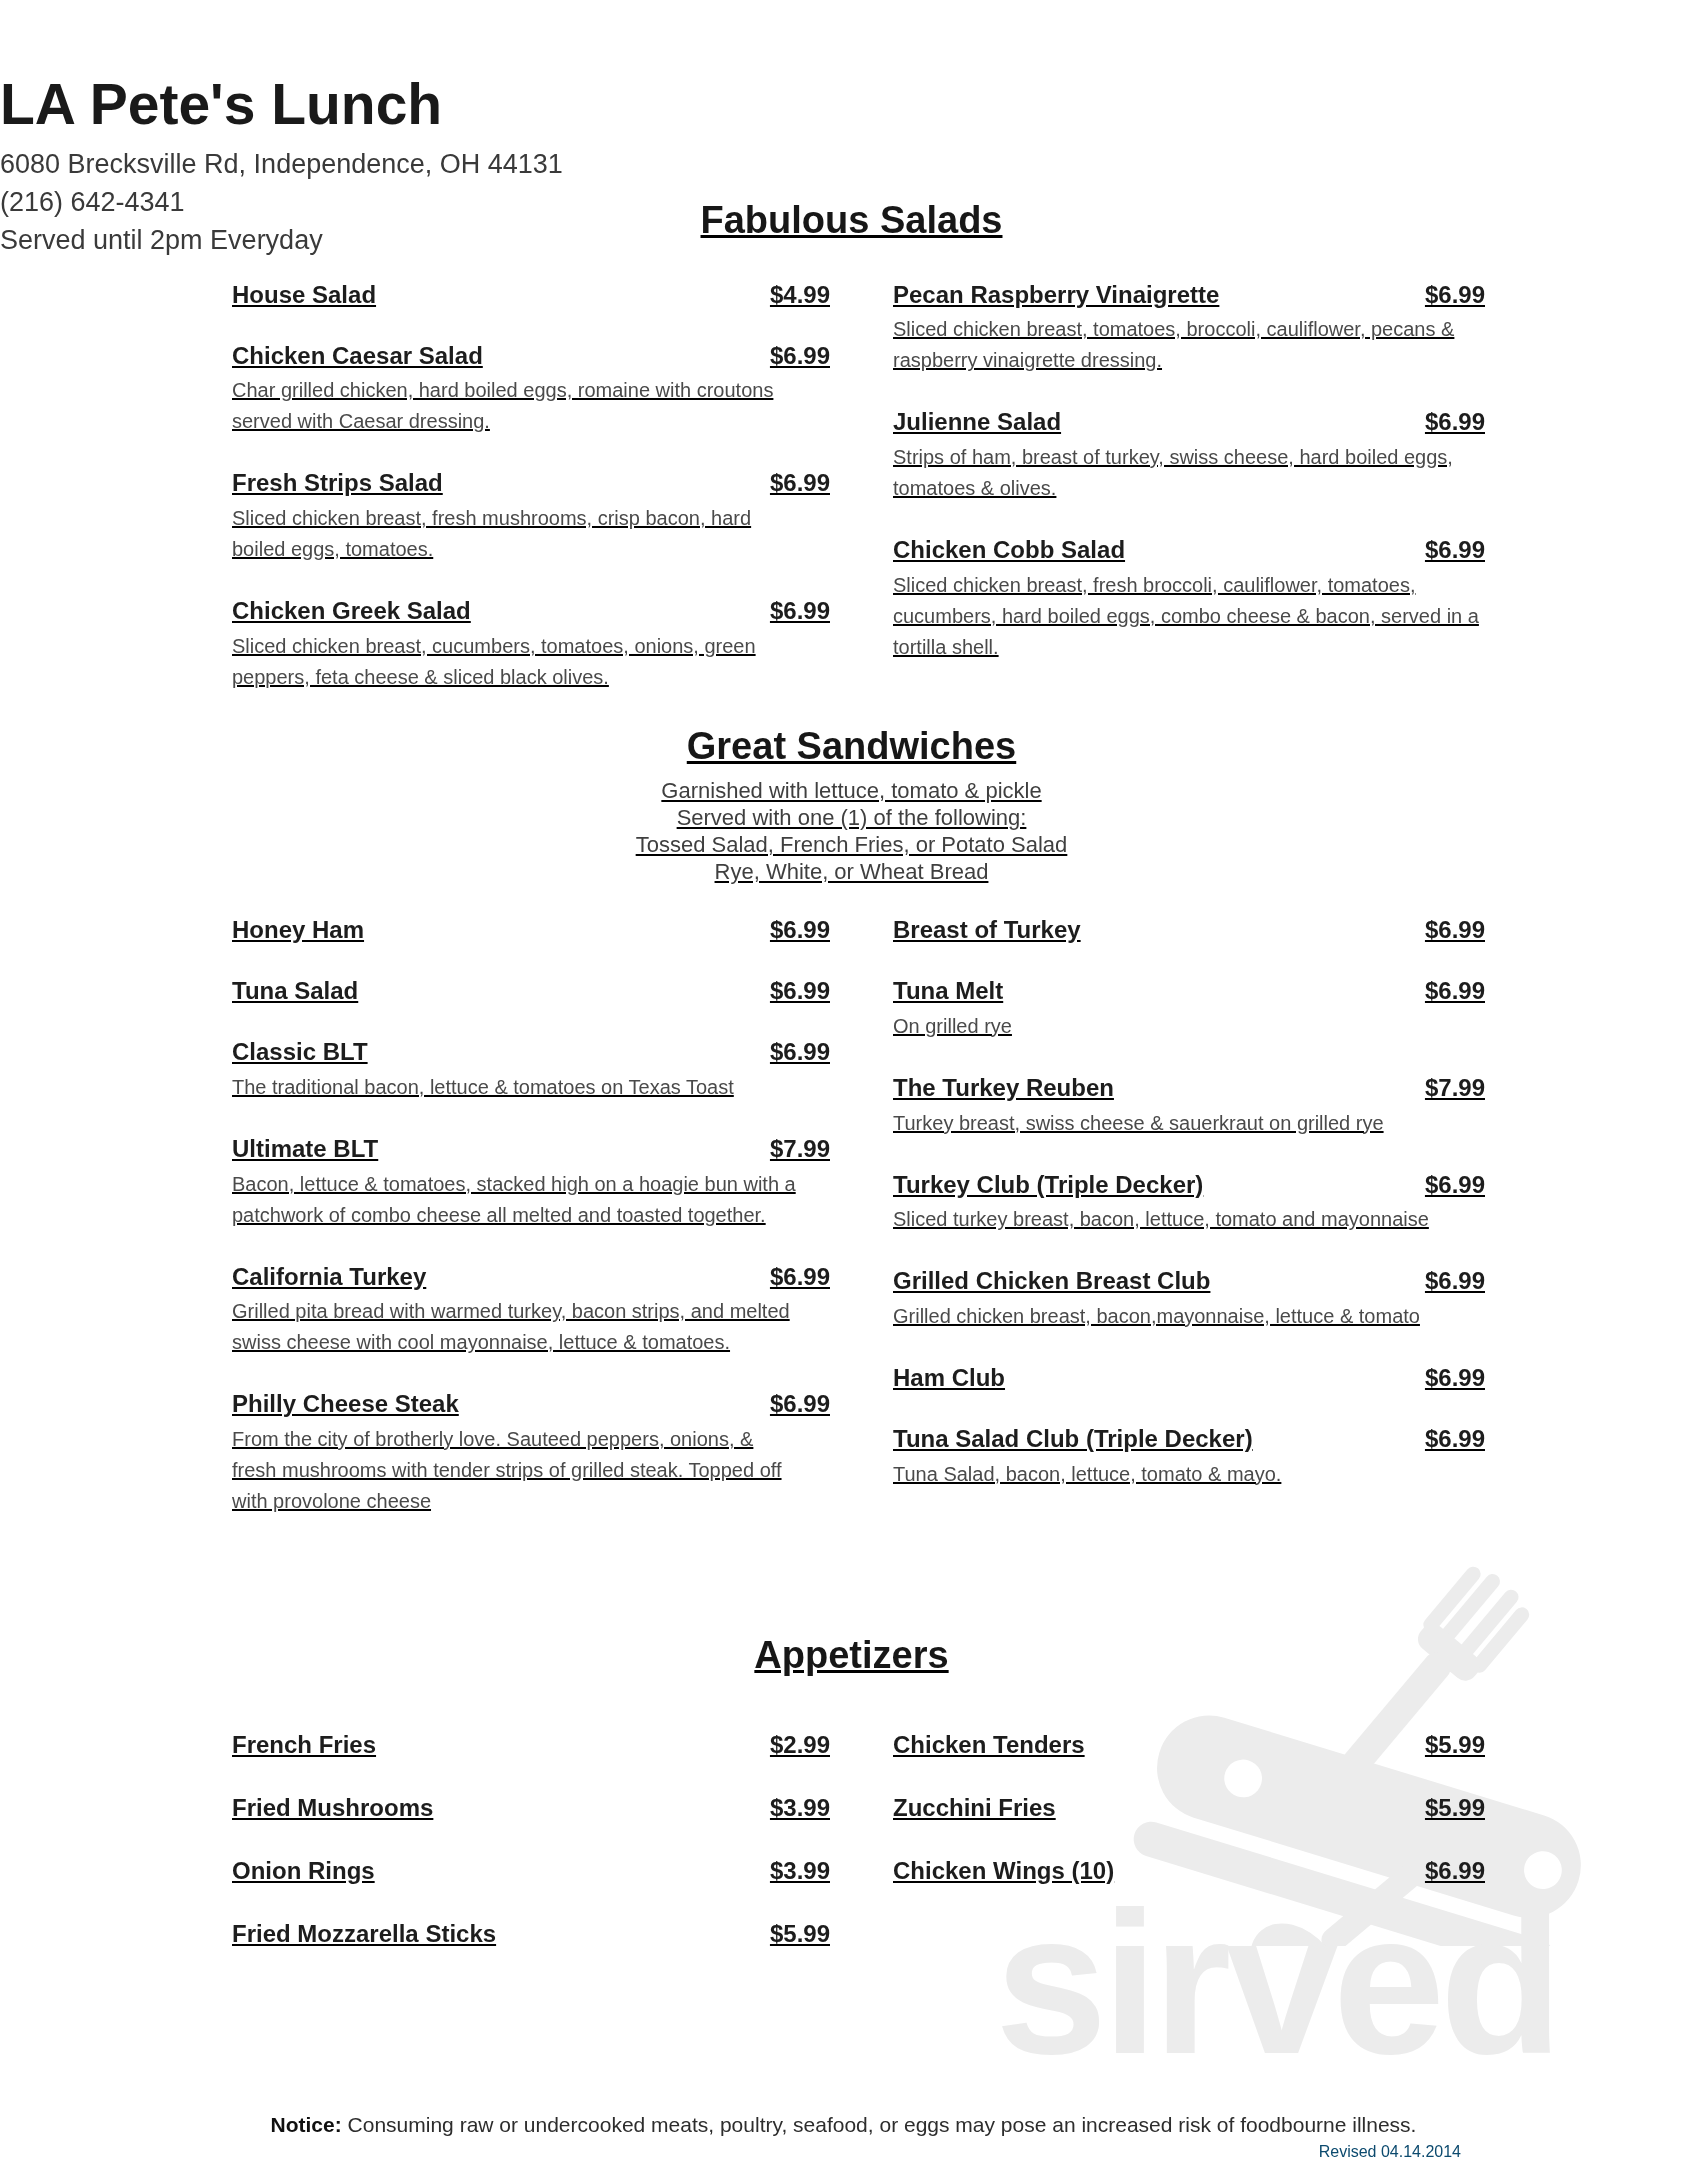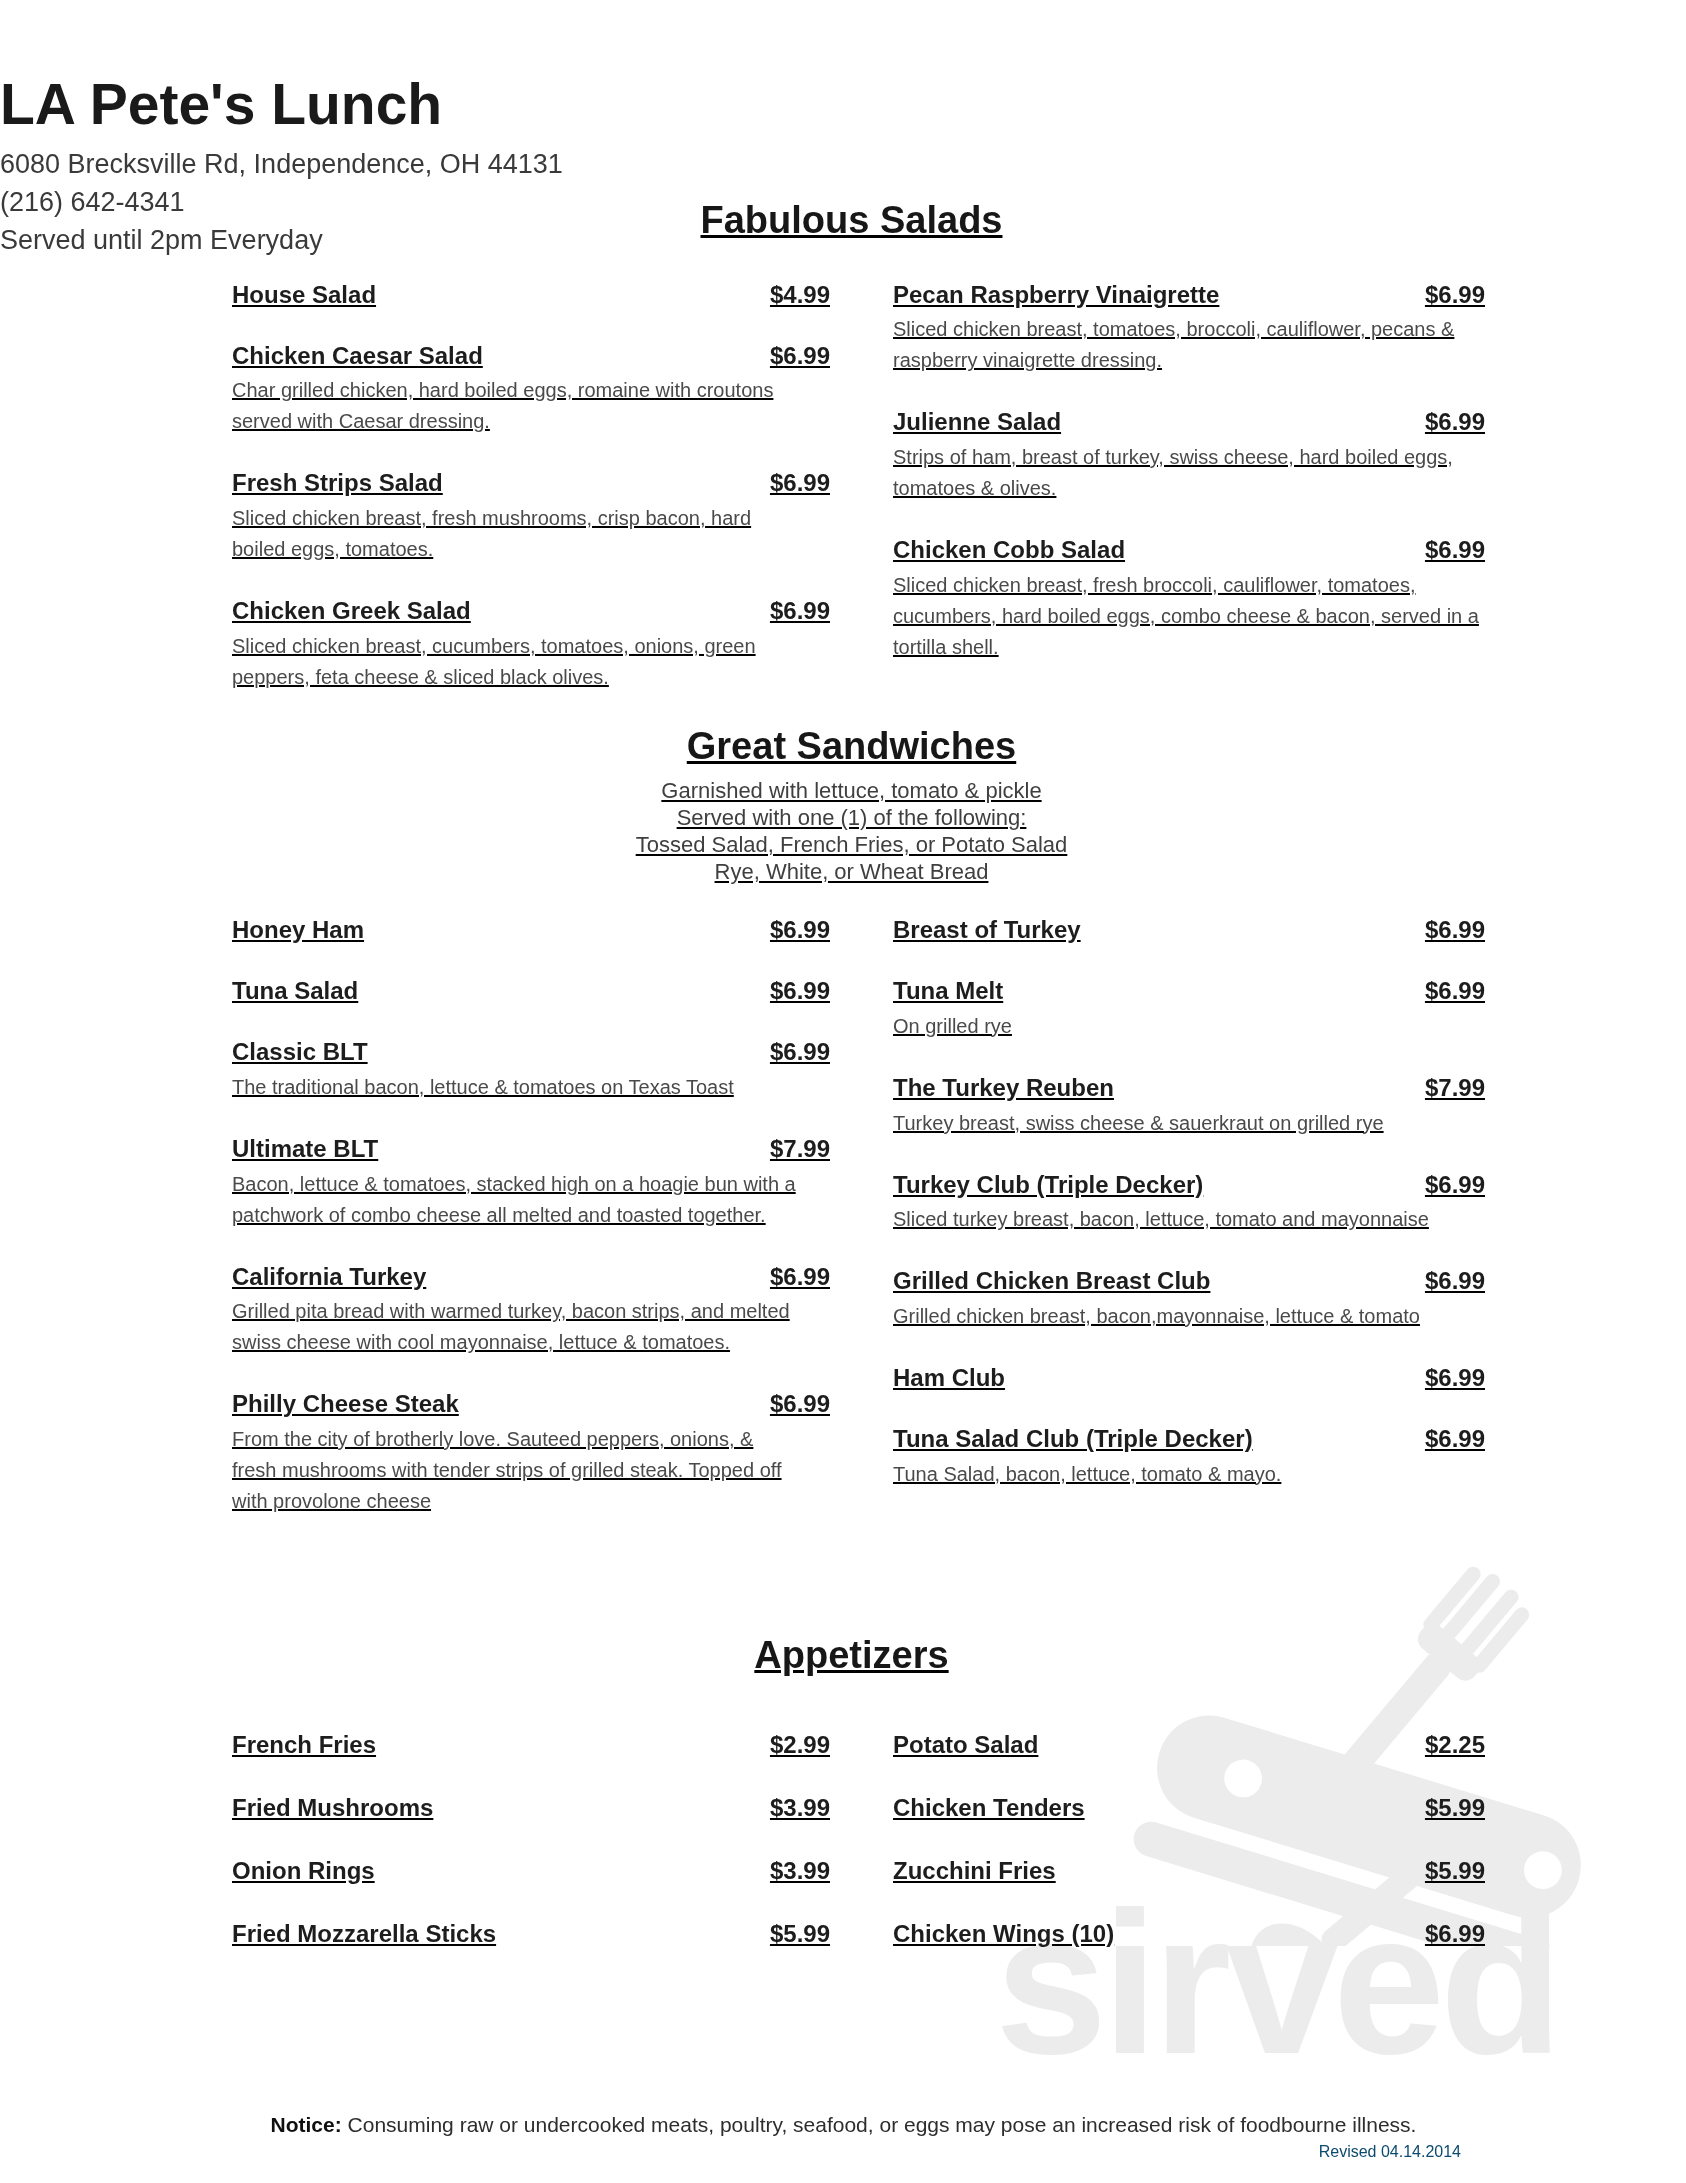--- a/index.html
+++ b/index.html
@@ -275,26 +275,20 @@
             <div class="item">
               <div class="row">
                 <span class="nm">Fried Mozzarella Sticks</span>
                 <span class="pr">$5.99</span>
               </div>
             </div>
           </div>
           <div class="col col1">
             <div class="item">
               <div class="row">
-                <span class="nm">Potato Salad</span>
-                <span class="pr">$2.25</span>
-              </div>
-            </div>
-            <div class="item">
-              <div class="row">
                 <span class="nm">Chicken Tenders</span>
                 <span class="pr">$5.99</span>
               </div>
             </div>
             <div class="item">
               <div class="row">
                 <span class="nm">Zucchini Fries</span>
                 <span class="pr">$5.99</span>
               </div>
             </div>

